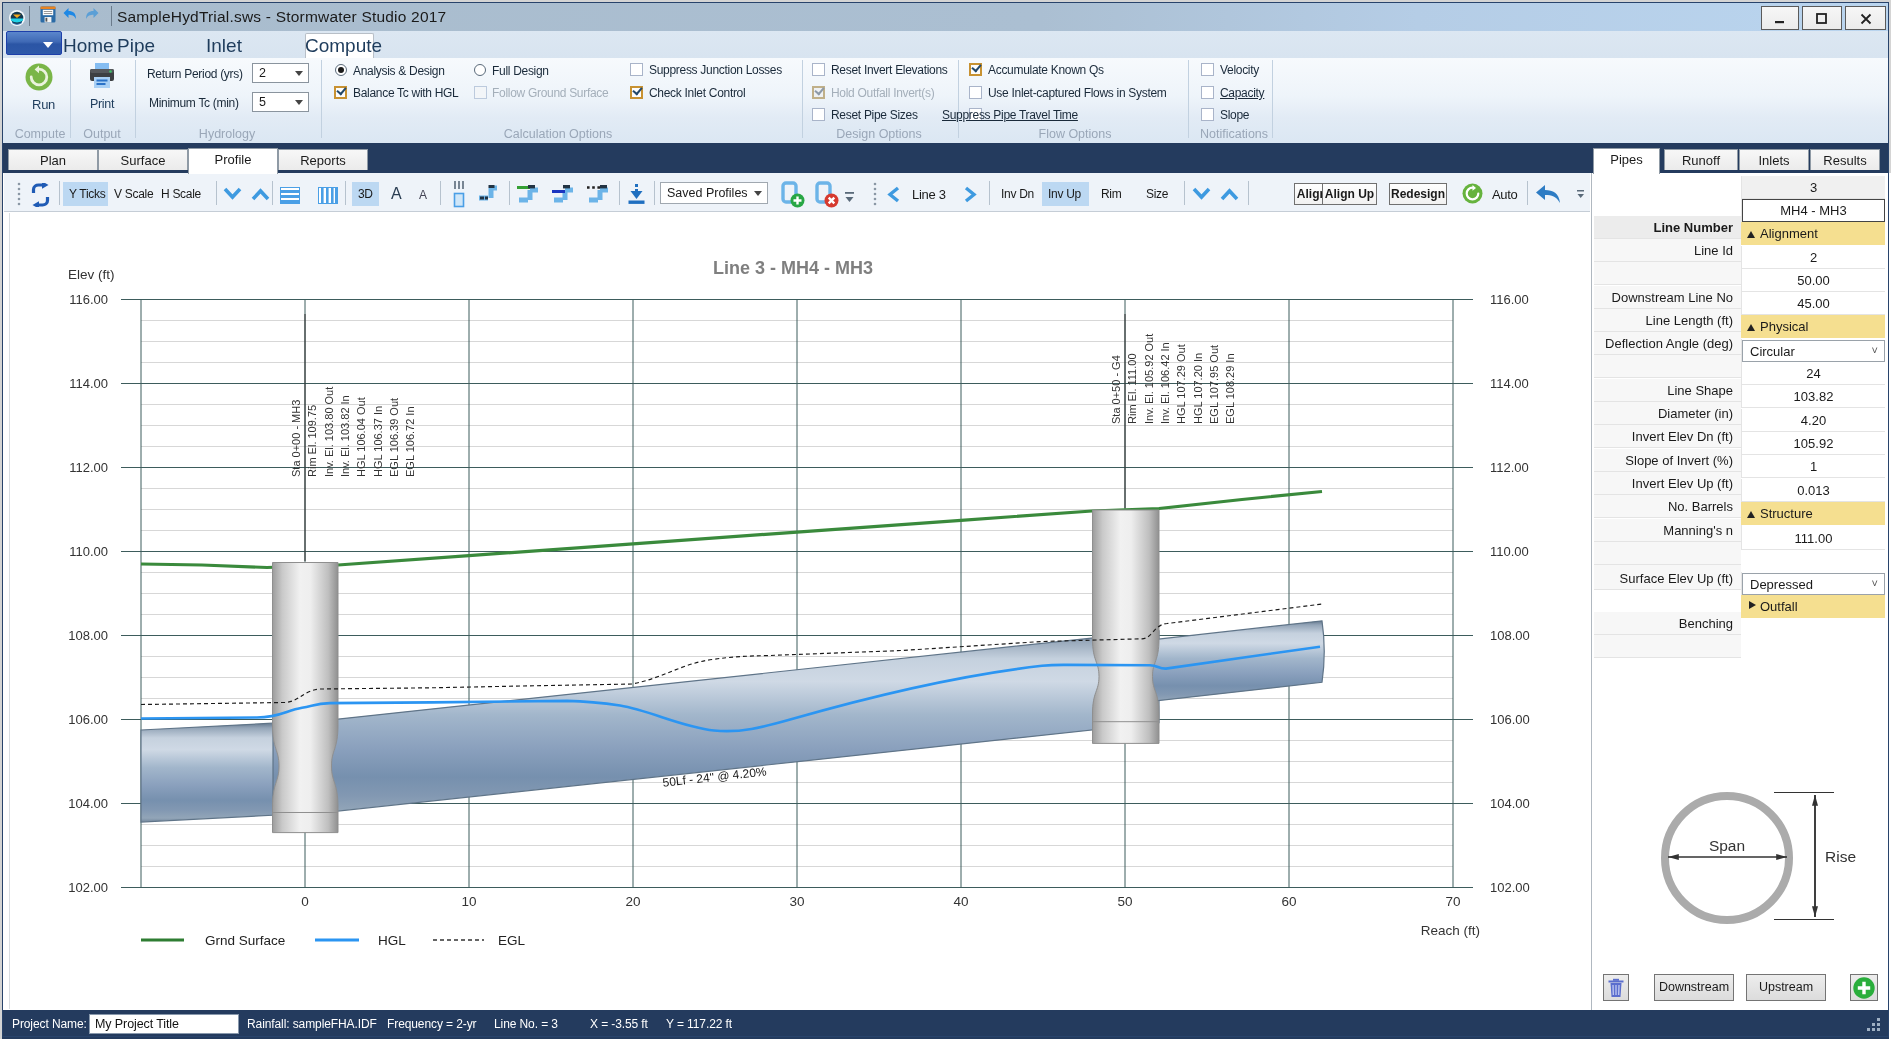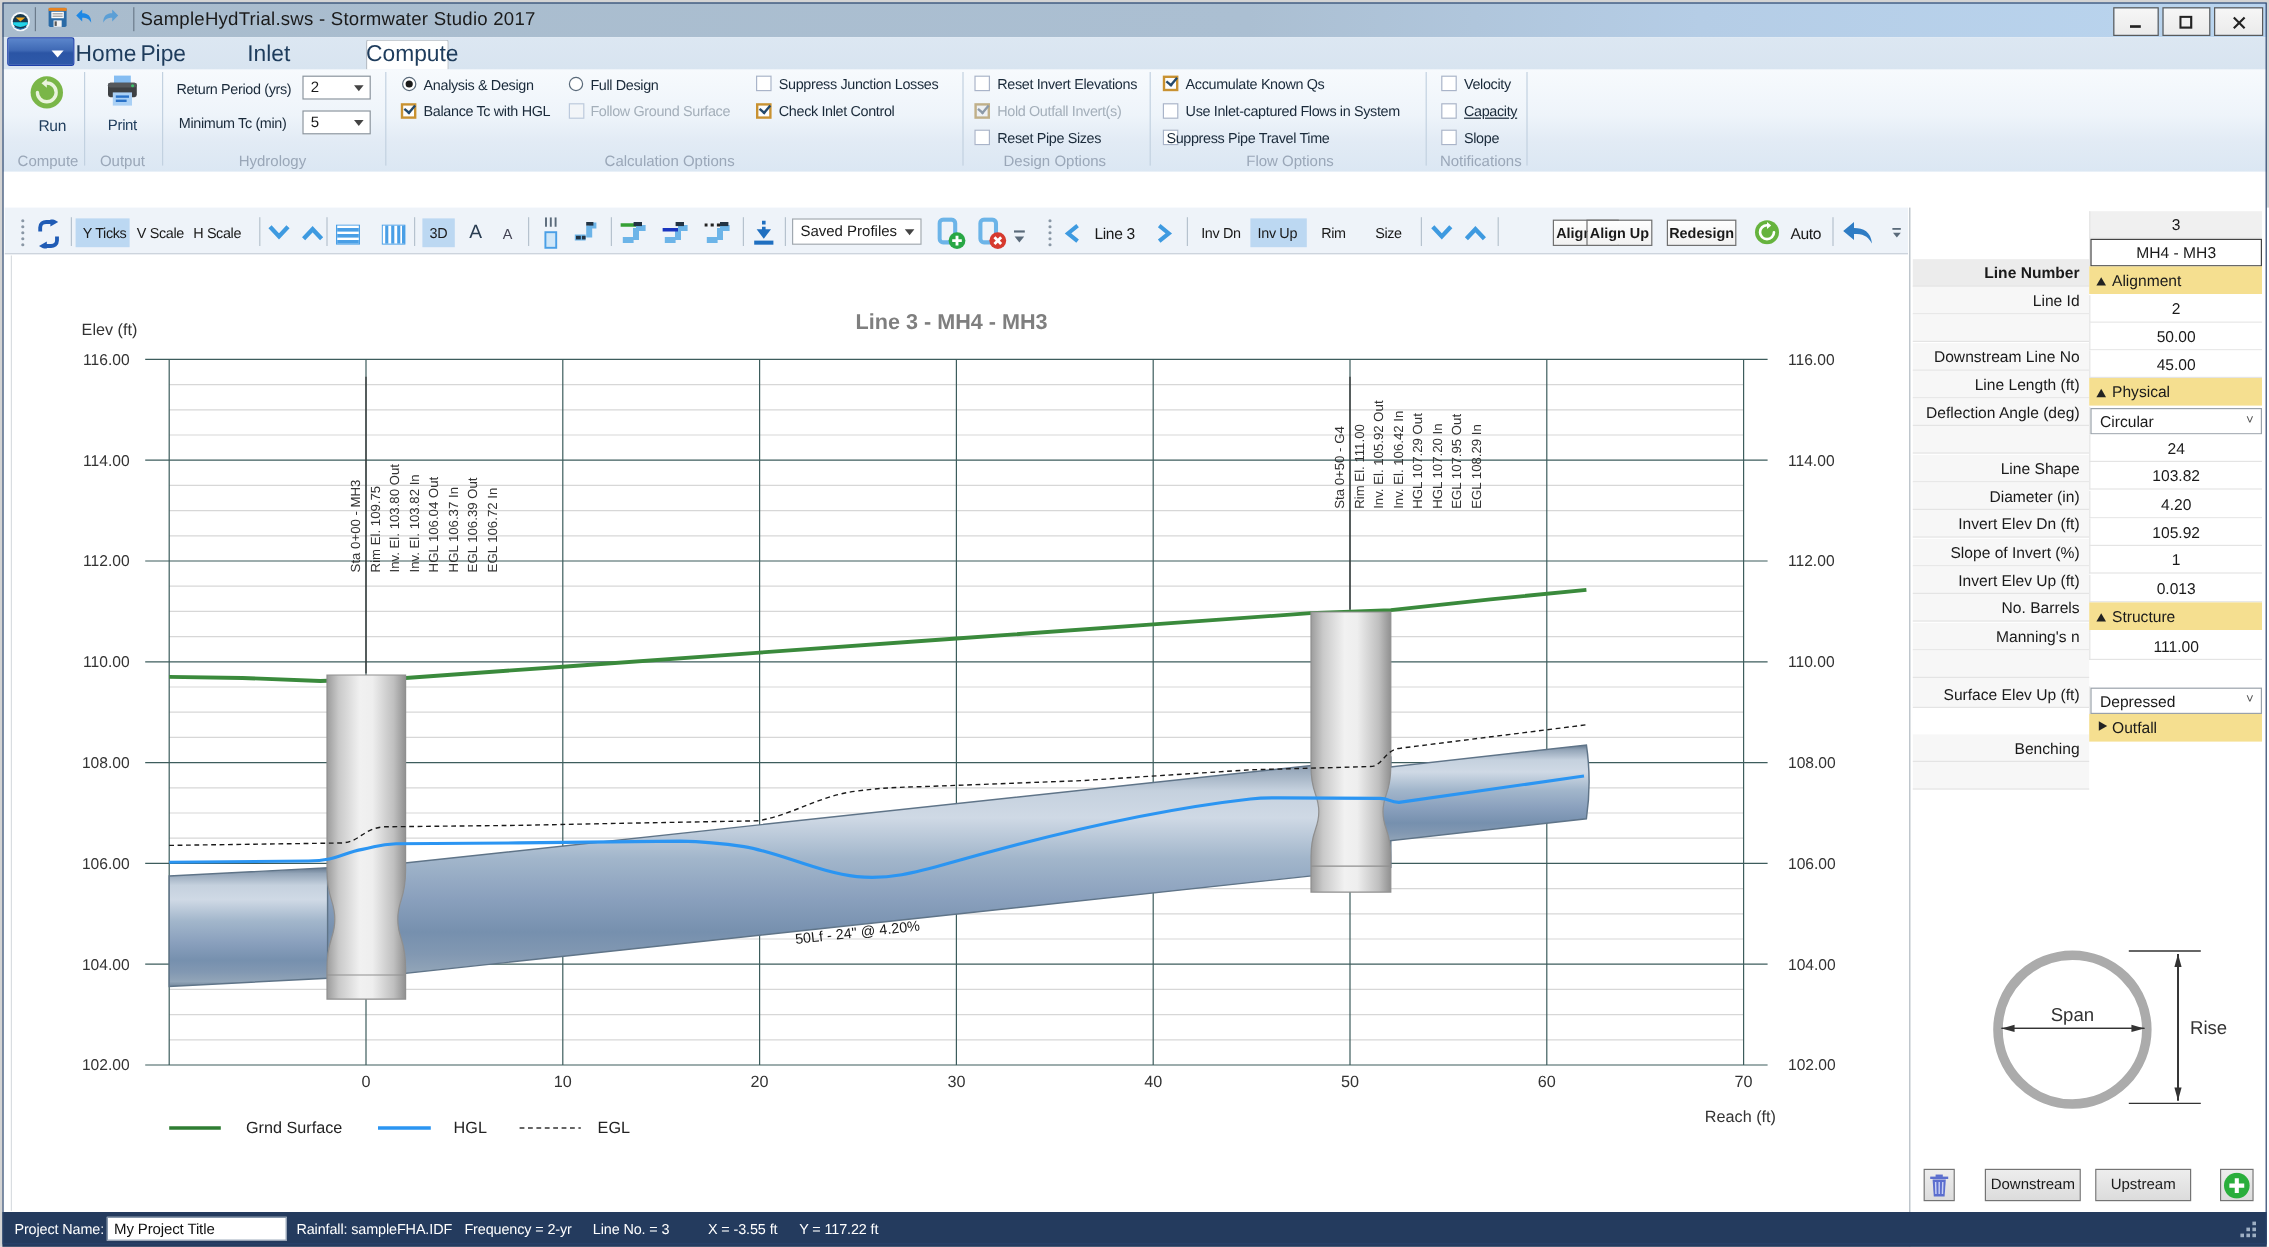--- a/index.html
+++ b/index.html
@@ -182,34 +182,44 @@
   <div class="cbox" style="left:810px;top:50px;"></div>
   <div class="rlabel" style="left:829px;top:50px;">Reset Pipe Sizes</div>
   <div class="glabel" style="left:777px;">Design Options</div>
   <div class="gsep" style="left:956px"></div>
 
   <div class="cbox chk" style="left:967px;top:5px;"></div>
   <div class="rlabel" style="left:986px;top:5px;">Accumulate Known Qs</div>
   <div class="cbox" style="left:967px;top:28px;"></div>
   <div class="rlabel" style="left:986px;top:28px;">Use Inlet-captured Flows in System</div>
   <div class="cbox" style="left:967px;top:50px;"></div>
-  <div class="rlabel" style="left:970px;top:50px;">Suppress Pipe Travel Time</div>
+  <div class="rlabel" style="left:940px;top:50px;text-decoration:underline;">Suppress Pipe Travel Time</div>
   <div class="glabel" style="left:973px;">Flow Options</div>
   <div class="gsep" style="left:1186px"></div>
 
   <div class="cbox" style="left:1199px;top:5px;"></div>
   <div class="rlabel" style="left:1218px;top:5px;">Velocity</div>
   <div class="cbox" style="left:1199px;top:28px;"></div>
   <div class="rlabel" style="left:1218px;top:28px;text-decoration:underline;">Capacity</div>
   <div class="cbox" style="left:1199px;top:50px;"></div>
   <div class="rlabel" style="left:1218px;top:50px;">Slope</div>
   <div class="glabel" style="left:1132px;">Notifications</div>
   <div class="gsep" style="left:1270px"></div>
 </div>
 
+<div id="navyband">
+  <div class="dtab" style="left:6px;width:90px;">Plan</div>
+  <div class="dtab" style="left:96px;width:90px;">Surface</div>
+  <div class="dtab active" style="left:186px;width:90px;">Profile</div>
+  <div class="dtab" style="left:276px;width:90px;">Reports</div>
+  <div class="dtab active" style="left:1591px;width:67px;">Pipes</div>
+  <div class="dtab" style="left:1662px;width:74px;">Runoff</div>
+  <div class="dtab" style="left:1737px;width:70px;">Inlets</div>
+  <div class="dtab" style="left:1808px;width:70px;">Results</div>
+</div>
 
 <div id="toolbar">
   <svg class="abs" style="left:12px;top:9px" width="8" height="24" viewBox="0 0 8 24">
     <g fill="#8a97a5">
           <circle cx="3" cy="2" r="1.3"></circle>
           <circle cx="3" cy="7" r="1.3"></circle>
           <circle cx="3" cy="12" r="1.3"></circle>
           <circle cx="3" cy="17" r="1.3"></circle>
           <circle cx="3" cy="22" r="1.3"></circle>
         </g>

